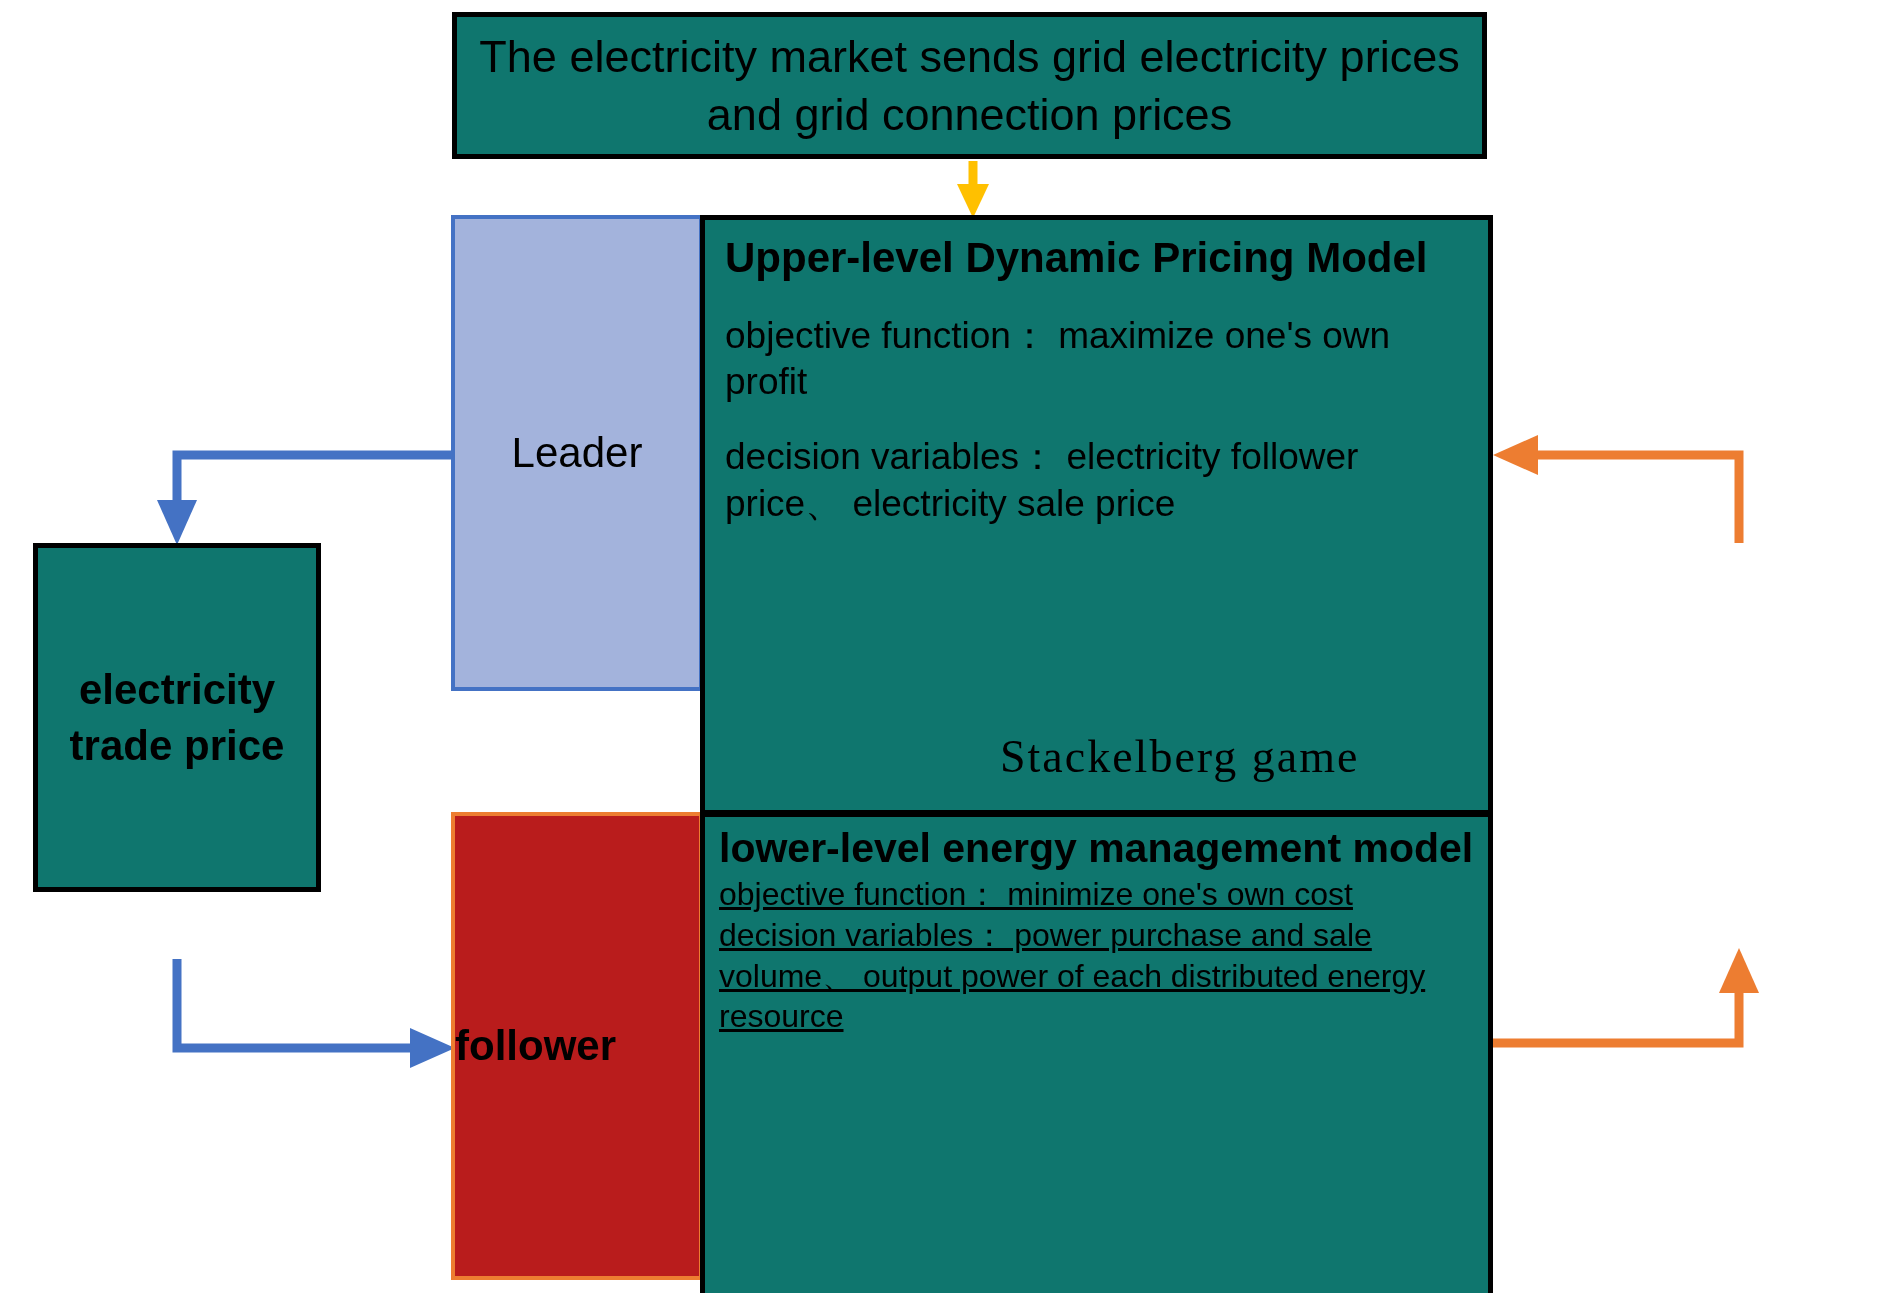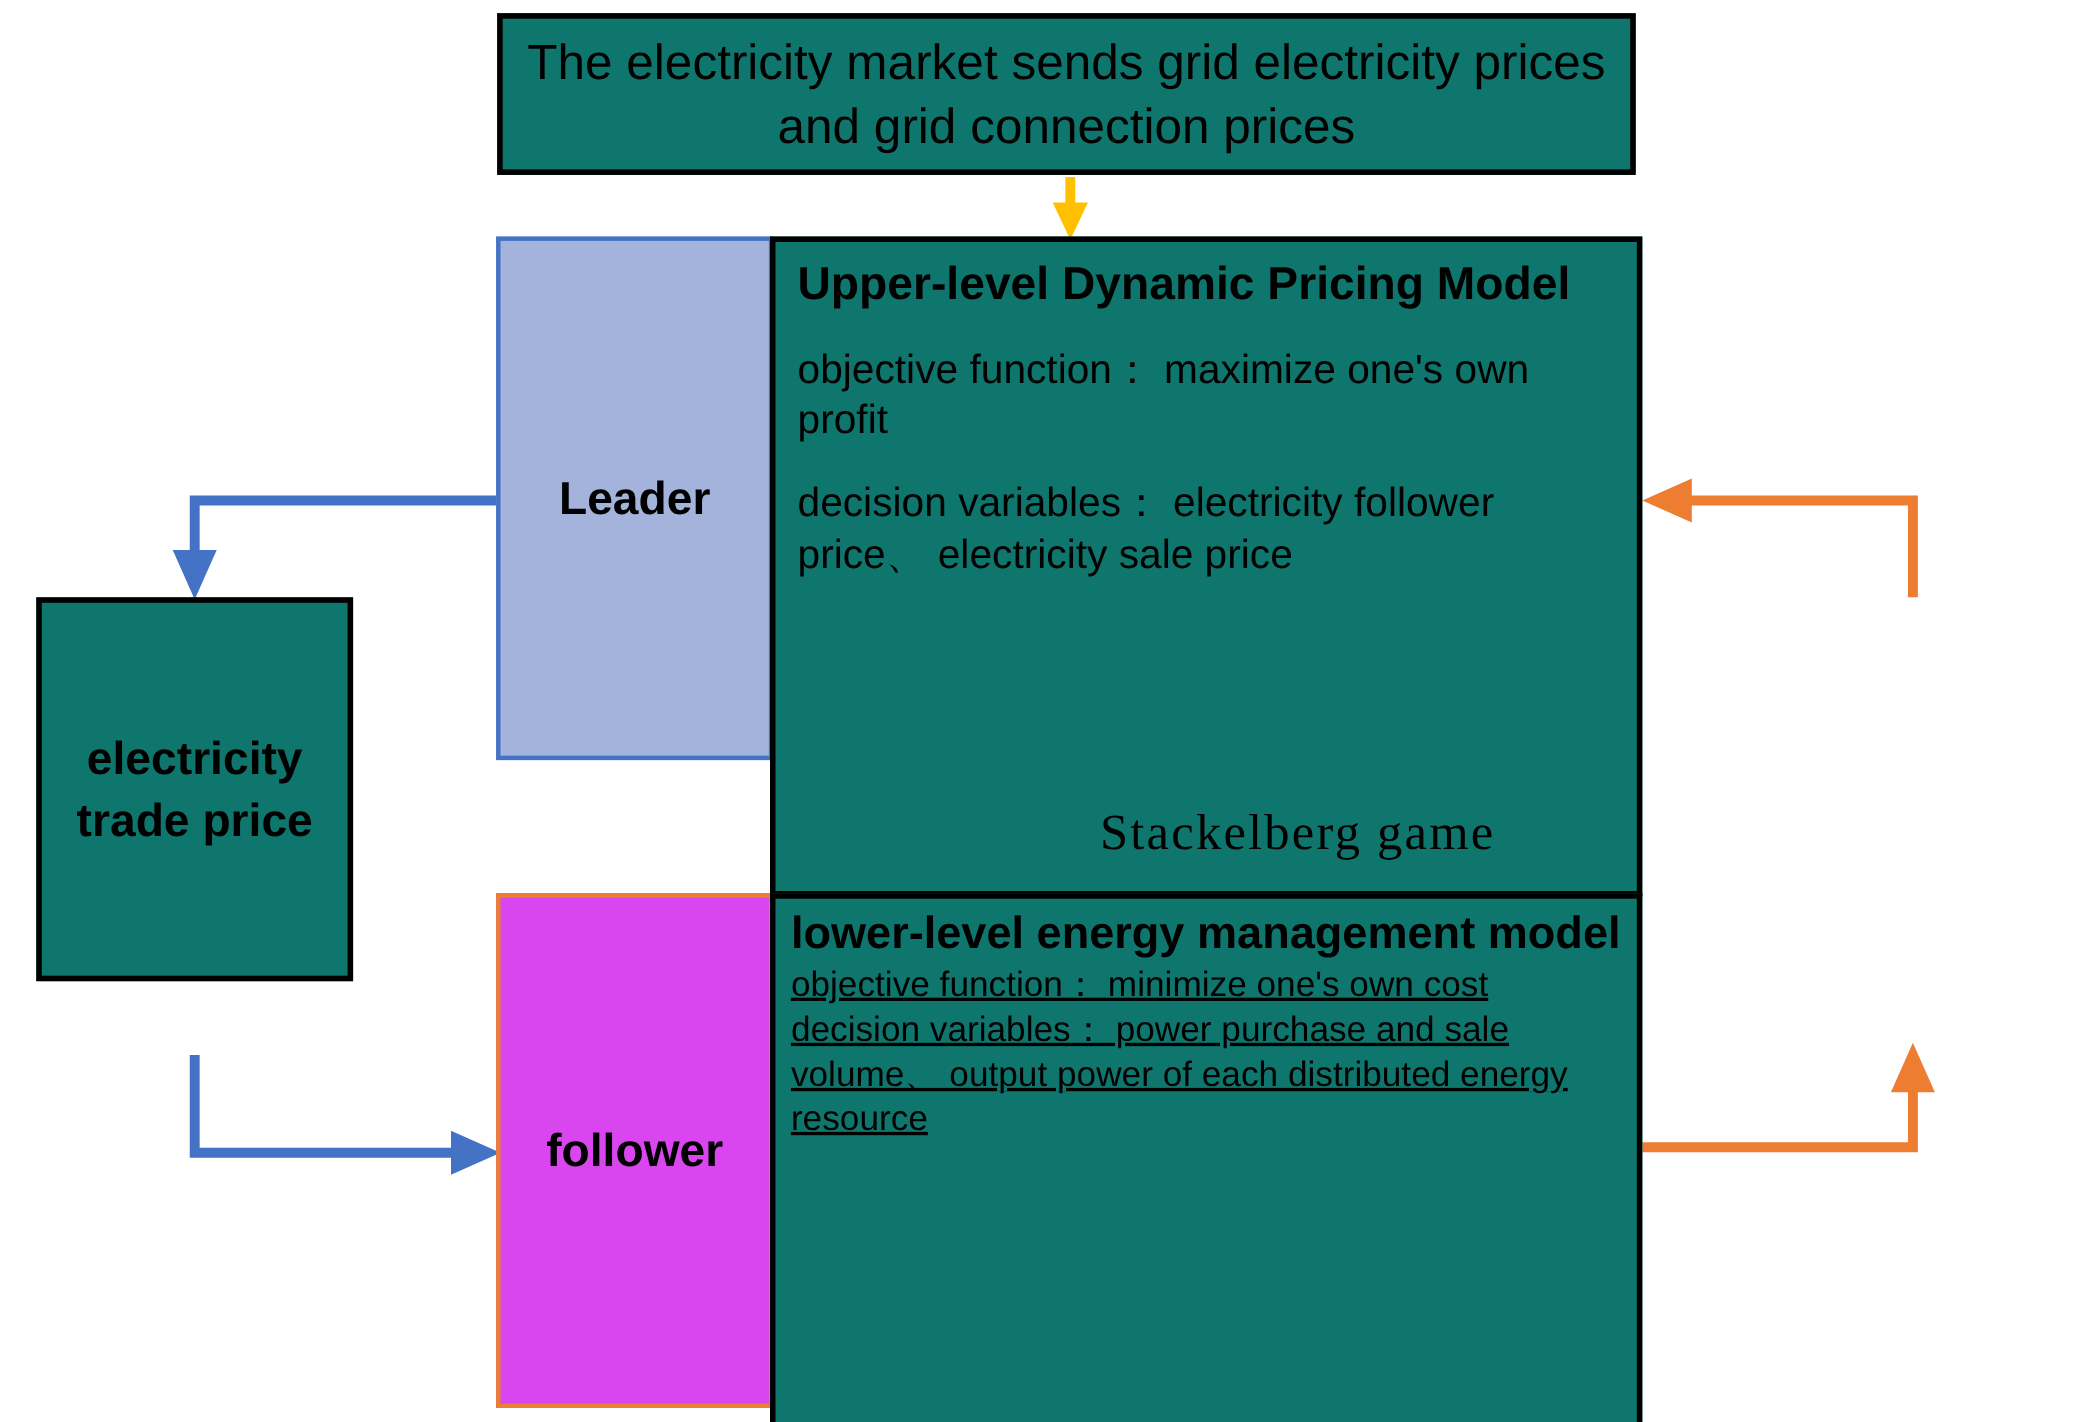--- a/index.html
+++ b/index.html
@@ -51,21 +51,21 @@
     height: 476px;
     box-sizing: border-box;
     background: #A3B3DC;
     border: 4px solid #4472C4;
     display: flex;
     align-items: center;
     justify-content: center;
   }
   #leader-tab .lbl {
     font-size: 42px;
-    font-weight: bold;
+    font-weight: normal;
     color: #000;
   }
   #upper-box {
     left: 700px;
     top: 215px;
     width: 793px;
     height: 600px;
     padding: 12px 18px 0 20px;
   }
   #upper-box .title {
@@ -82,25 +82,24 @@
   }
 
   
   #follower-tab {
     position: absolute;
     left: 451px;
     top: 812px;
     width: 252px;
     height: 468px;
     box-sizing: border-box;
-    background: #d946ef;
+    background: #b91c1c;
     border: 4px solid #ED7D31;
     display: flex;
     align-items: center;
-    justify-content: center;
   }
   #follower-tab .lbl {
     font-size: 42px;
     font-weight: bold;
     color: #000;
   }
   #lower-box {
     left: 700px;
     top: 812px;
     width: 793px;

